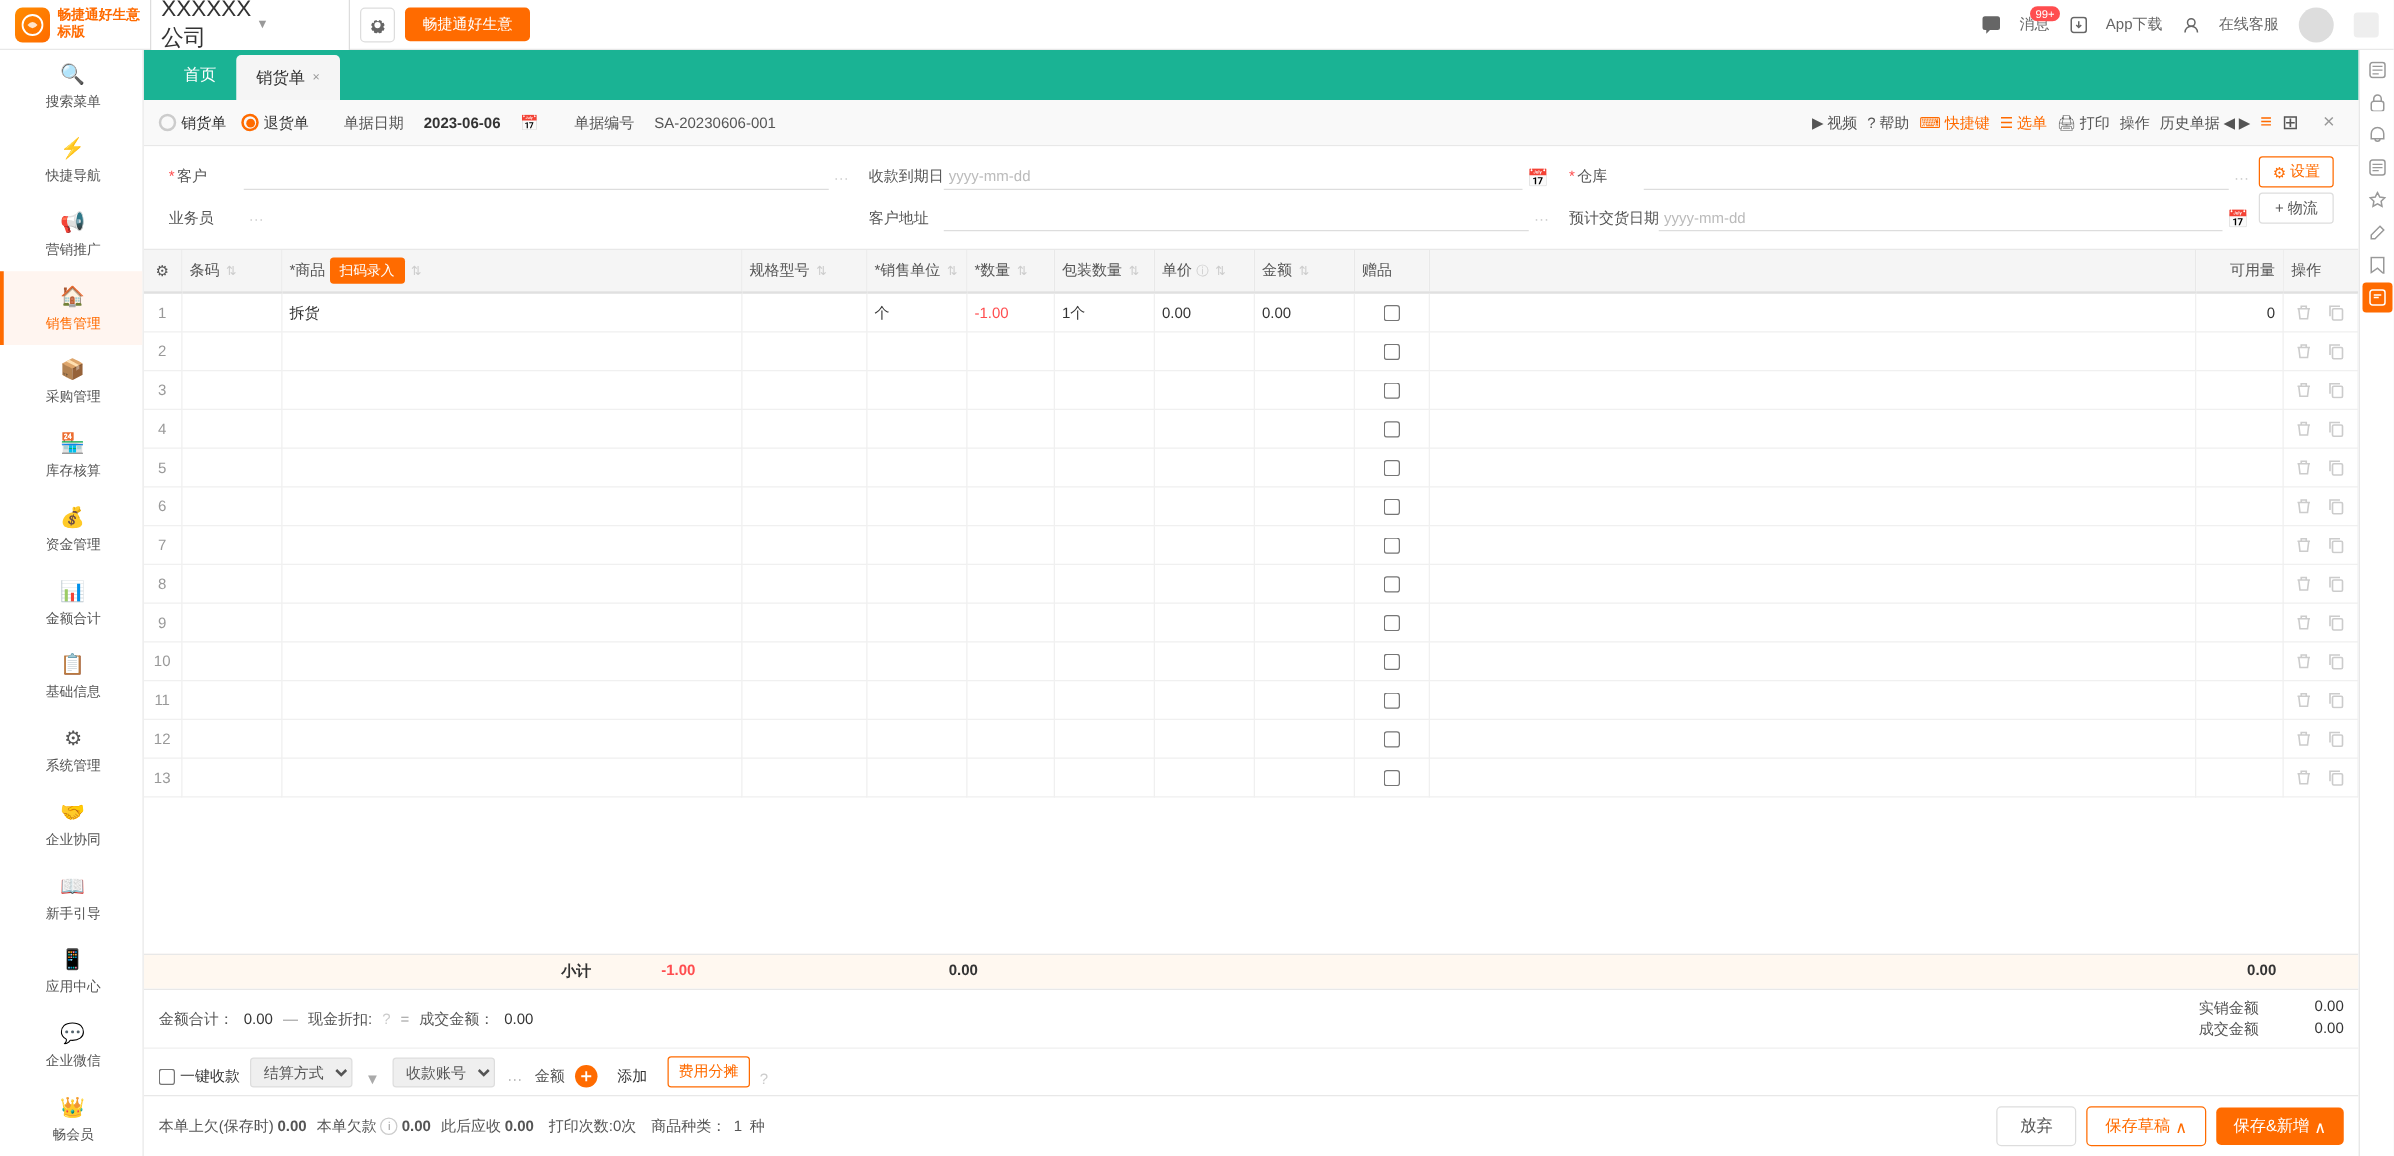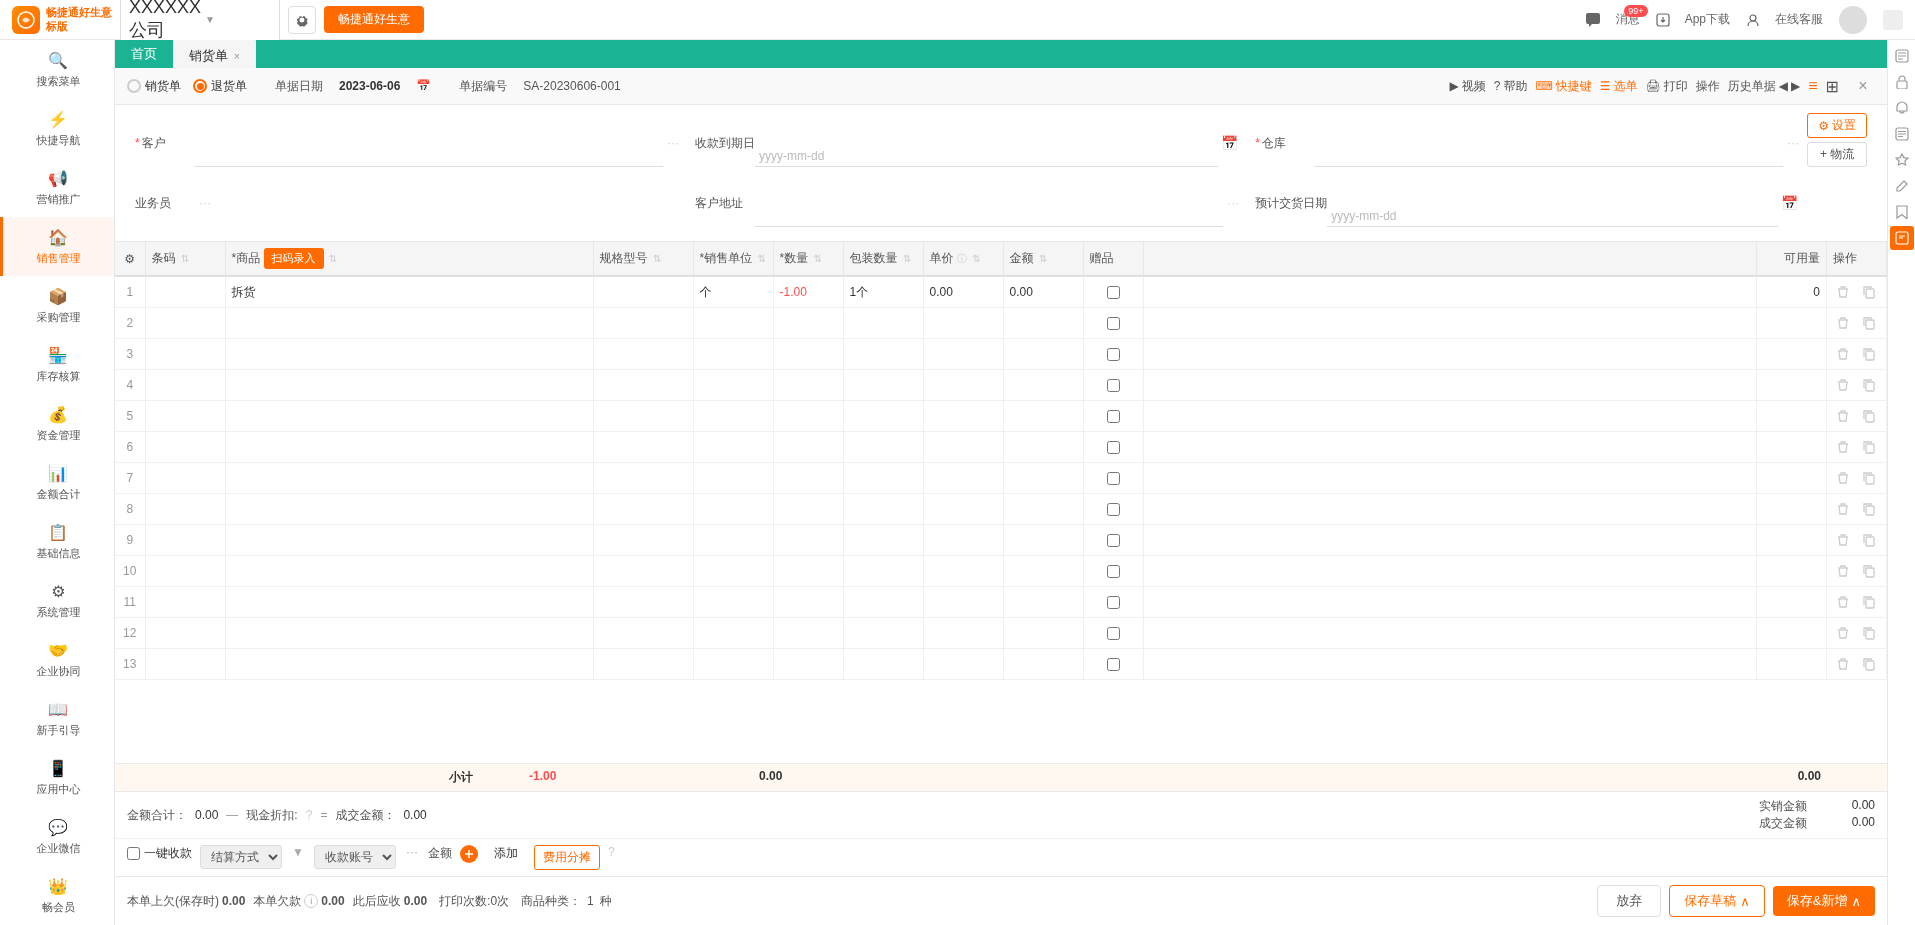--- a/index.html
+++ b/index.html
@@ -24,21 +24,21 @@
     .layout { display: flex; height: calc(925px - 40px); }
     .sidebar { width: 115px; background: #fff; border-right: 1px solid #e8e8e8; display: flex; flex-direction: column; overflow-y: auto; }
     .sidebar-item { display: flex; flex-direction: column; align-items: center; padding: 10px 4px; cursor: pointer; color: #555; font-size: 11px; gap: 4px; border-left: 3px solid transparent; }
     .sidebar-item.active { background: #fff5f0; color: #ff6b00; border-left-color: #ff6b00; }
     .sidebar-icon { width: 20px; height: 20px; display: flex; align-items: center; justify-content: center; font-size: 16px; }
 
     
     .main { flex: 1; display: flex; flex-direction: column; overflow: hidden; }
 
     
-    .tabs-bar { background: #1ab394; display: flex; align-items: center; height: 28px; padding: 0 0; }
+    .tabs-bar { background: #1ab394; display: flex; align-items: center; height: 40px; padding: 0 16px; }
     .tab-item { padding: 0 16px; height: 36px; display: flex; align-items: center; color: rgba(255,255,255,0.8); cursor: pointer; font-size: 13px; gap: 6px; }
     .tab-item.active { background: #f5f5f5; color: #333; border-radius: 4px 4px 0 0; margin-top: 4px; }
     .tab-close { font-size: 10px; color: #999; }
     .tab-home { background: transparent; color: white; }
 
     
     .content { flex: 1; background: #f5f5f5; overflow: hidden; display: flex; flex-direction: column; }
 
     
     .form-panel { background: #fff; padding: 8px 12px; border-bottom: 1px solid #e8e8e8; }
@@ -53,21 +53,21 @@
     .toolbar-divider { flex: 1; }
     .toolbar-right { display: flex; align-items: center; gap: 8px; }
     .toolbar-btn { display: flex; align-items: center; gap: 3px; color: #555; cursor: pointer; font-size: 12px; }
     .close-btn { width: 24px; height: 24px; display: flex; align-items: center; justify-content: center; cursor: pointer; color: #999; font-size: 16px; }
 
     
     .form-row { display: flex; align-items: center; padding: 4px 0; gap: 0; }
     .form-field { display: flex; align-items: center; flex: 1; min-width: 0; padding: 2px 8px; }
     .form-label { color: #555; white-space: nowrap; min-width: 60px; font-size: 12px; }
     .form-label.required::before { content: '*'; color: #ff4d4f; margin-right: 2px; }
-    .form-input { flex: 1; border: none; border-bottom: 1px solid #ddd; padding: 3px 4px; font-size: 12px; color: #333; outline: none; min-width: 0; margin-top: 27px; }
+    .form-input { flex: 1; border: none; border-bottom: 1px solid #ddd; padding: 3px 4px; font-size: 12px; color: #333; outline: none; min-width: 0; }
     .form-input::placeholder { color: #bbb; }
     .form-dots { color: #ccc; margin-left: 4px; cursor: pointer; }
     .form-calendar { color: #aaa; margin-left: 4px; cursor: pointer; font-size: 14px; }
     .settings-btn { background: #fff; border: 1px solid #ff6b00; color: #ff6b00; border-radius: 3px; padding: 3px 10px; cursor: pointer; font-size: 12px; display: flex; align-items: center; gap: 3px; }
     .logistics-btn { background: #fff; border: 1px solid #ddd; color: #555; border-radius: 3px; padding: 3px 10px; cursor: pointer; font-size: 12px; }
     .right-btns { display: flex; flex-direction: column; gap: 4px; margin-left: auto; padding-right: 8px; }
 
     
     .table-section { flex: 1; overflow: hidden; display: flex; flex-direction: column; background: #fff; margin: 0; }
     .scan-btn { background: #ff6b00; color: white; border: none; border-radius: 3px; padding: 3px 8px; font-size: 11px; cursor: pointer; }
@@ -81,21 +81,21 @@
     .action-icon { width: 20px; height: 20px; display: flex; align-items: center; justify-content: center; color: #999; cursor: pointer; font-size: 14px; }
     .checkbox-cell { display: flex; align-items: center; justify-content: center; }
     input[type=checkbox] { width: 13px; height: 13px; cursor: pointer; }
 
     
     .form-footer { background: #fff; border-top: 1px solid #e8e8e8; }
     .footer-summary { padding: 6px 12px; display: flex; align-items: center; gap: 8px; border-bottom: 1px solid #f0f0f0; }
     .footer-label { color: #555; }
     .footer-value { color: #333; }
     .footer-dash { color: #999; }
-    .footer-payment { padding: 6px 12px; display: flex; align-items: flex-start; gap: 8px; }
+    .footer-payment { padding: 6px 12px; display: flex; align-items: flex-end; gap: 8px; }
     .pay-checkbox { display: flex; align-items: center; gap: 4px; cursor: pointer; }
     .pay-select { border: 1px solid #ddd; border-radius: 3px; padding: 3px 6px; font-size: 12px; color: #555; }
     .add-btn { background: #ff6b00; color: white; border: none; border-radius: 50%; width: 18px; height: 18px; display: flex; align-items: center; justify-content: center; cursor: pointer; font-size: 12px; }
     .fenyong-btn { background: #fff; border: 1px solid #ff6b00; color: #ff6b00; border-radius: 3px; padding: 3px 8px; font-size: 12px; cursor: pointer; }
     .help-icon { color: #ccc; cursor: pointer; }
     .right-summary { margin-left: auto; text-align: right; }
     .summary-row { display: flex; justify-content: flex-end; gap: 8px; }
     .summary-label { color: #555; }
     .summary-value { color: #333; min-width: 60px; text-align: right; }
 

